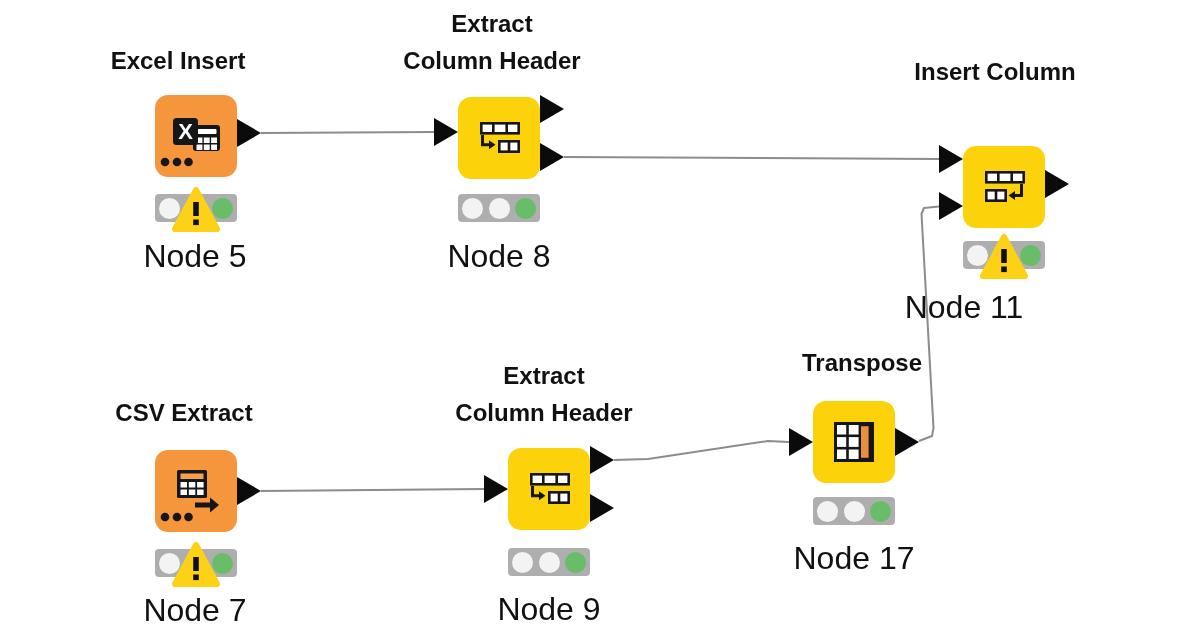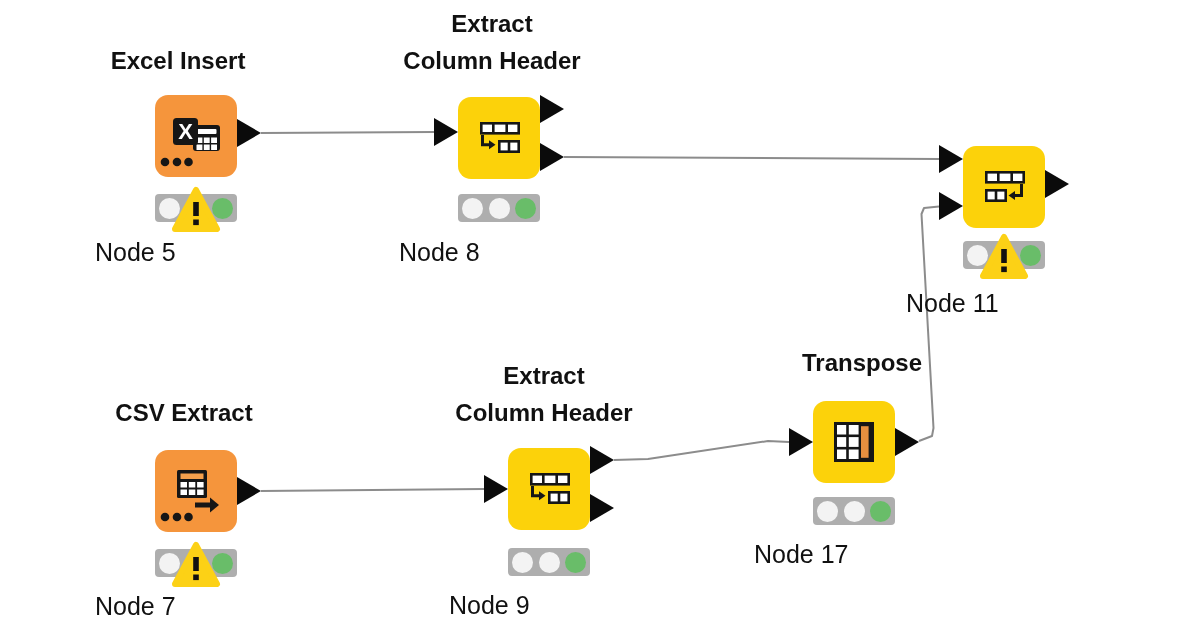--- a/index.html
+++ b/index.html
@@ -26,30 +26,30 @@
     padding:0 4px;box-sizing:border-box;z-index:3;
   }
   .light{width:21px;height:21px;border-radius:50%;flex:0 0 auto;}
   .light.off{background:#F3F3F3;}
   .light.green{background:#69BD69;}
   .warning-badge{
     position:absolute;left:50%;top:-9px;transform:translateX(-50%);
     width:50px;height:50px;z-index:4;
   }
   .node-label{
-    position:absolute;width:200px;
-    font-size:25px;color:#111;z-index:3;
+    position:absolute;width:200px;text-align:center;
+    font-size:32px;color:#111;z-index:3;
   }
   
   #n5-title{left:58px;top:42px}   #n5-body{left:155px;top:95px}
   #n5-light{left:155px;top:194px} #n5-label{left:95px;top:238px}
   #n8-title{left:372px;top:5px}   #n8-body{left:458px;top:97px}
   #n8-light{left:458px;top:194px} #n8-label{left:399px;top:238px}
   #n11-title{left:875px;top:53px} #n11-body{left:963px;top:146px}
-  #n11-light{left:963px;top:241px}#n11-label{left:906px;top:289px}
+  #n11-light{left:963px;top:241px}#n11-label{left:864px;top:289px}
   #n7-title{left:64px;top:394px}  #n7-body{left:155px;top:450px}
   #n7-light{left:155px;top:549px} #n7-label{left:95px;top:592px}
   #n9-title{left:424px;top:357px} #n9-body{left:508px;top:448px}
   #n9-light{left:508px;top:548px} #n9-label{left:449px;top:591px}
   #n10-title{left:742px;top:344px}#n10-body{left:813px;top:401px}
   #n10-light{left:813px;top:497px}#n10-label{left:754px;top:540px}
 </style>
 </head>
 <body>
 
@@ -139,20 +139,21 @@
     <div class="traffic-light" id="n8-light">
       <span class="light off"></span>
       <span class="light off"></span>
       <span class="light green"></span>
     </div>
     <div class="node-label" id="n8-label">Node 8</div>
   </div>
 
   <div class="node-group">
     <div class="node-title" id="n11-title">
+      <div>Insert Column</div>
     </div>
     <svg class="port" style="left:939px;top:145px" width="24" height="28">
         <polygon points="0,0 24,14 0,28" fill="#0b0b0b"></polygon>
       </svg>
     <svg class="port" style="left:939px;top:192px" width="24" height="28">
         <polygon points="0,0 24,14 0,28" fill="#0b0b0b"></polygon>
       </svg>
     <svg class="port" style="left:1045px;top:170px" width="24" height="28">
         <polygon points="0,0 24,14 0,28" fill="#0b0b0b"></polygon>
       </svg>

